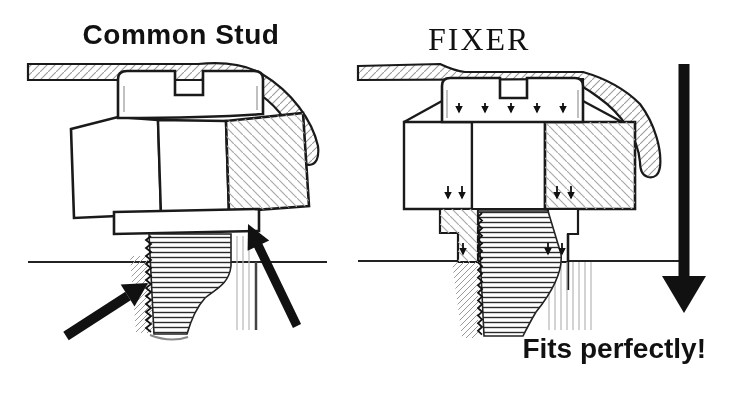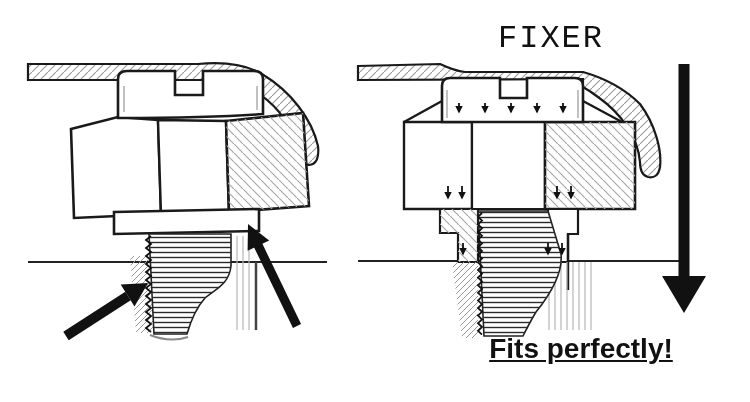--- a/index.html
+++ b/index.html
@@ -3,25 +3,25 @@
 <meta charset="utf-8">
 <style>
   html,body{margin:0;padding:0;background:#fff;}
   .stage{
     position:relative;width:750px;height:402px;background:#fff;overflow:hidden;
     font-family:"Liberation Sans",sans-serif;color:#111;
   }
   .stage svg{position:absolute;left:0;top:0;}
   .lbl{position:absolute;font-weight:bold;color:#111;line-height:1;}
   .title-left{left:56px;top:21px;width:250px;text-align:center;font-size:28px;letter-spacing:.5px;}
-  .title-right{left:444px;top:23px;width:160px;text-align:right;
-    font-family:Liberation Mono, monospace;font-weight:400;font-size:32px;letter-spacing:2px;}
+  .title-right{left:428px;top:23px;width:160px;text-align:left;
+    font-family:Liberation Serif, serif;font-weight:400;font-size:32px;letter-spacing:2px;}
   .lbl-loose{left:28px;top:332px;font-size:31px;}
   .lbl-gap{left:272px;top:327px;font-size:30px;}
-  .lbl-fits{left:456px;top:335px;width:250px;text-align:center;font-size:28px;text-decoration:underline;}
+  .lbl-fits{left:456px;top:335px;width:250px;text-align:right;font-size:28px;}
 </style>
 </head>
 <body>
 
 <div class="stage">
 
   <svg width="750" height="402" viewBox="0 0 750 402">
     <defs>
       <pattern id="hatchA" width="8" height="8" patternUnits="userSpaceOnUse">
         <path d="M0,8 L8,0" stroke="#9a9a9a" stroke-width="1.1"></path>
@@ -130,15 +130,16 @@
         <line x1="562" y1="243" x2="562" y2="254" marker-end="url(#mS)"></line>
       </g>
 
       <g>
         <rect x="678.5" y="64" width="11" height="216" fill="#111"></rect>
         <polygon points="662,276 706,276 684,313" fill="#111"></polygon>
       </g>
     </g>
   </svg>
 
+  <div class="lbl title-left">Common Stud</div>
   <div class="lbl title-right">FIXER</div>
   <div class="lbl lbl-fits">Fits perfectly!</div>
 </div>
 
 </body></html>

